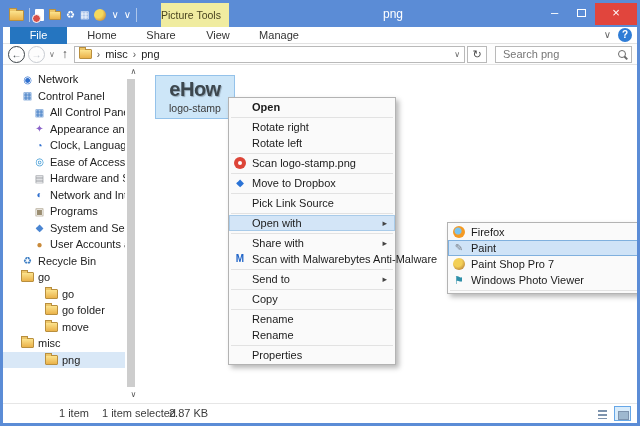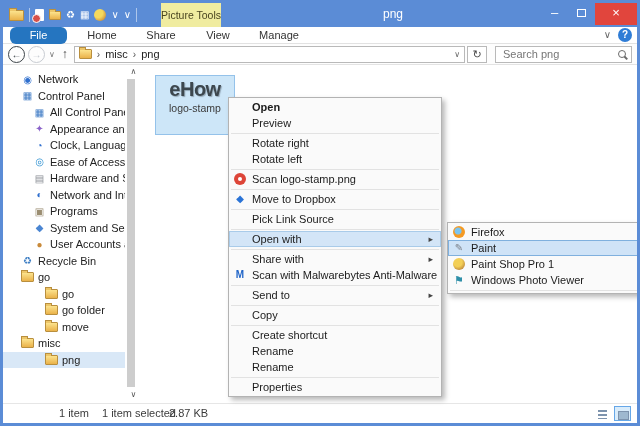--- a/index.html
+++ b/index.html
@@ -11,30 +11,30 @@
   .qat{position:absolute;left:2px;top:0;height:24px;display:flex;align-items:center;gap:5px;padding:0 4px;}
   .qi{color:#fff;font-size:10px;line-height:12px;}
   .qi.qat-separator{width:1px;height:14px;background:rgba(255,255,255,.5);}
   .qi.explorer-icon{width:15px;height:11px;background:linear-gradient(180deg,#fce38d,#eab24a);border:1px solid #b98f3e;border-radius:1px;position:relative;}
   .qi.explorer-icon::before{content:"";position:absolute;top:-3px;left:-1px;width:6px;height:2px;background:#edc668;border:1px solid #b98f3e;border-bottom:none;}
   .qi.folder-icon{width:12px;height:9px;background:linear-gradient(180deg,#fce38d,#eab24a);border:1px solid #b98f3e;border-radius:1px;position:relative;}
   .qi.folder-icon::before{content:"";position:absolute;top:-3px;left:-1px;width:5px;height:2px;background:#edc668;border:1px solid #b98f3e;border-bottom:none;}
   .qi.scan-document-icon{width:9px;height:12px;background:#fff;border-radius:1px;position:relative;}
   .qi.scan-document-icon::after{content:"";position:absolute;left:-3px;bottom:-2px;width:7px;height:7px;border-radius:50%;background:#d6504a;border:1px solid #fff;}
   .qi.paint-palette-icon{width:12px;height:12px;border-radius:50%;background:radial-gradient(circle at 35% 35%,#f5d95c 0 40%,#b96a2a 100%);}
-  .contextual-tab{position:absolute;left:158px;top:0;width:60px;height:24px;background:#f0eca0;
-    color:#4a4520;font-size:10.5px;text-align:right;line-height:24px;}
+  .contextual-tab{position:absolute;left:158px;top:0;width:68px;height:24px;background:#f0eca0;
+    color:#4a4520;font-size:10.5px;text-align:left;line-height:24px;}
   .win-title{position:absolute;left:380px;top:4px;color:#fff;font-size:12px;}
   .win-controls{position:absolute;right:0;top:0;display:flex;}
   .wc{width:27px;height:22px;color:#fff;text-align:center;line-height:20px;font-size:13px;}
   .wc.close{width:42px;background:#e1453d;}
   .maxbox{display:inline-block;width:9px;height:8px;border:1px solid #fff;margin-top:6px;}
   
   .tabrow{position:relative;height:17px;background:#fff;border-bottom:1px solid #e2e2e2;}
-  .tab{position:absolute;top:0;height:17px;line-height:16px;font-size:11px;color:#333;text-align:center;border-radius:6px;}
+  .tab{position:absolute;top:0;height:17px;line-height:16px;font-size:11px;color:#333;text-align:center;}
   .tab.active{background:#2575c0;color:#fff;}
   .ribbon-right{position:absolute;right:5px;top:1px;display:flex;gap:7px;align-items:center;}
   .rchev{color:#666;font-size:10px;line-height:14px;}
   .help-ico{width:14px;height:14px;border-radius:50%;background:#2e7cd6;color:#fff;font-size:10px;font-weight:bold;text-align:center;line-height:14px;}
   
   .addrrow{position:relative;height:21px;display:flex;align-items:center;gap:3px;padding:0 5px;border-bottom:1px solid #e3e3e3;background:#fdfdfd;}
   .navbtn{width:17px;height:17px;border-radius:50%;text-align:center;line-height:15px;font-size:10px;flex:0 0 17px;}
   .navbtn.back{border:1px solid #3c4348;color:#3c4348;}
   .navbtn.fwd{border:1px solid #c7cbd1;color:#c3c8cf;}
   .tinychev{color:#777;font-size:8px;padding:0 1px;}
@@ -57,26 +57,26 @@
   .tree-row.selected{background:#d9e8f7;}
   .tree-row.d0{padding-left:18px;} .tree-row.d1{padding-left:30px;} .tree-row.d2{padding-left:42px;}
   .ti{flex:0 0 13px;width:13px;text-align:center;font-size:10px;line-height:13px;}
   .ti.folder-ico{height:10px;background:linear-gradient(180deg,#fce38d,#eab24a);border:1px solid #b98f3e;border-radius:1px;position:relative;}
   .ti.folder-ico::before{content:"";position:absolute;top:-3px;left:-1px;width:5px;height:2px;background:#edc668;border:1px solid #b98f3e;border-bottom:none;}
   .side-scroll{position:absolute;left:122px;top:0;bottom:0;width:17px;}
   .sarrow{position:absolute;left:0;width:17px;text-align:center;color:#555;font-size:8px;}
   .sarrow.up{top:2px;} .sarrow.down{bottom:4px;}
   .sthumb{position:absolute;left:2px;top:14px;bottom:16px;width:8px;background:#cdcdcd;}
   .main{position:absolute;left:145px;top:0;right:0;bottom:0;}
-  .file-tile{position:absolute;left:7px;top:10px;width:80px;height:60px;background:#cde6f8;border:1px solid #94c2ea;text-align:center;z-index:1;}
+  .file-tile{position:absolute;left:7px;top:10px;width:80px;height:44px;background:#cde6f8;border:1px solid #94c2ea;text-align:center;z-index:1;}
   .logo{font-size:20px;font-weight:bold;color:#3d474e;line-height:26px;letter-spacing:-0.5px;text-shadow:1px 1px 1px rgba(40,50,60,.35);}
   .caption{font-size:10.5px;color:#3a3a3a;line-height:13px;}
   
   .menu{position:absolute;background:#fafafa;border:1px solid #b3b3b3;box-shadow:3px 3px 5px rgba(0,0,0,.28);padding:1px 0;}
-  .context-menu{left:225px;top:94px;width:214px;z-index:10;}
+  .context-menu{left:225px;top:94px;width:168px;z-index:10;}
   .submenu{left:444px;top:219px;width:212px;z-index:11;}
   .menu-item{position:relative;height:16px;line-height:16px;padding:0 10px 0 23px;font-size:11px;color:#1b1b1b;white-space:nowrap;}
   .menu-item.bold{font-weight:bold;}
   .context-menu .menu-item.hl{background:#d3e5f7;box-shadow:inset 0 0 0 1px #a9cbe9;}
   .submenu .menu-item.hl{background:#cfe3f7;box-shadow:inset 0 0 0 1px #7fb0de;}
   .mi-ico{position:absolute;left:5px;top:2px;width:12px;height:12px;text-align:center;line-height:12px;font-size:10px;}
   .mi-arrow{position:absolute;right:8px;top:0;font-size:9px;color:#444;}
   .menu-sep{height:1px;background:#e2e2e2;margin:1.5px 2px;}
   .i-antivirus-scan-icon{background:#dd4538;border-radius:50%;}
   .i-antivirus-scan-icon::after{content:"";position:absolute;left:4px;top:4px;width:4px;height:4px;background:#fff;border-radius:50%;}
@@ -249,47 +249,45 @@
     <span class="st c2">1 item selected</span>
     <span class="st c3">2.87 KB</span>
     <div class="view-toggles">
       <div class="vt list"></div>
       <div class="vt tile"></div>
     </div>
   </div>
 
   <div class="menu context-menu" id="ctxmenu">
       <div class="menu-item bold"><span>Open</span></div>
-      <div class="menu-item"><span>Preview</span></div>
       <div class="menu-sep"></div>
       <div class="menu-item"><span>Rotate right</span></div>
       <div class="menu-item"><span>Rotate left</span></div>
       <div class="menu-sep"></div>
       <div class="menu-item"><span class="mi-ico i-antivirus-scan-icon"></span><span>Scan logo-stamp.png</span></div>
       <div class="menu-sep"></div>
       <div class="menu-item"><span class="mi-ico i-dropbox-icon">◆</span><span>Move to Dropbox</span></div>
       <div class="menu-sep"></div>
       <div class="menu-item"><span>Pick Link Source</span></div>
       <div class="menu-sep"></div>
       <div class="menu-item hl"><span>Open with</span><span class="mi-arrow">▸</span></div>
       <div class="menu-sep"></div>
       <div class="menu-item"><span>Share with</span><span class="mi-arrow">▸</span></div>
       <div class="menu-item"><span class="mi-ico i-malwarebytes-icon">M</span><span>Scan with Malwarebytes Anti-Malware</span></div>
       <div class="menu-sep"></div>
       <div class="menu-item"><span>Send to</span><span class="mi-arrow">▸</span></div>
       <div class="menu-sep"></div>
       <div class="menu-item"><span>Copy</span></div>
       <div class="menu-sep"></div>
-      <div class="menu-item"><span>Create shortcut</span></div>
       <div class="menu-item"><span>Rename</span></div>
       <div class="menu-item"><span>Rename</span></div>
       <div class="menu-sep"></div>
       <div class="menu-item"><span>Properties</span></div>
     </div>
   <div class="menu submenu" id="submenu">
       <div class="menu-item"><span class="mi-ico i-firefox-icon"></span><span>Firefox</span></div>
       <div class="menu-item hl"><span class="mi-ico i-paint-icon">✎</span><span>Paint</span></div>
-      <div class="menu-item"><span class="mi-ico i-paint-shop-pro-icon"></span><span>Paint Shop Pro 1</span></div>
+      <div class="menu-item"><span class="mi-ico i-paint-shop-pro-icon"></span><span>Paint Shop Pro 7</span></div>
       <div class="menu-item"><span class="mi-ico i-photo-viewer-icon">⚑</span><span>Windows Photo Viewer</span></div>
       <div class="menu-sep"></div>
     </div>
 
 </div>
 
 </body></html>

